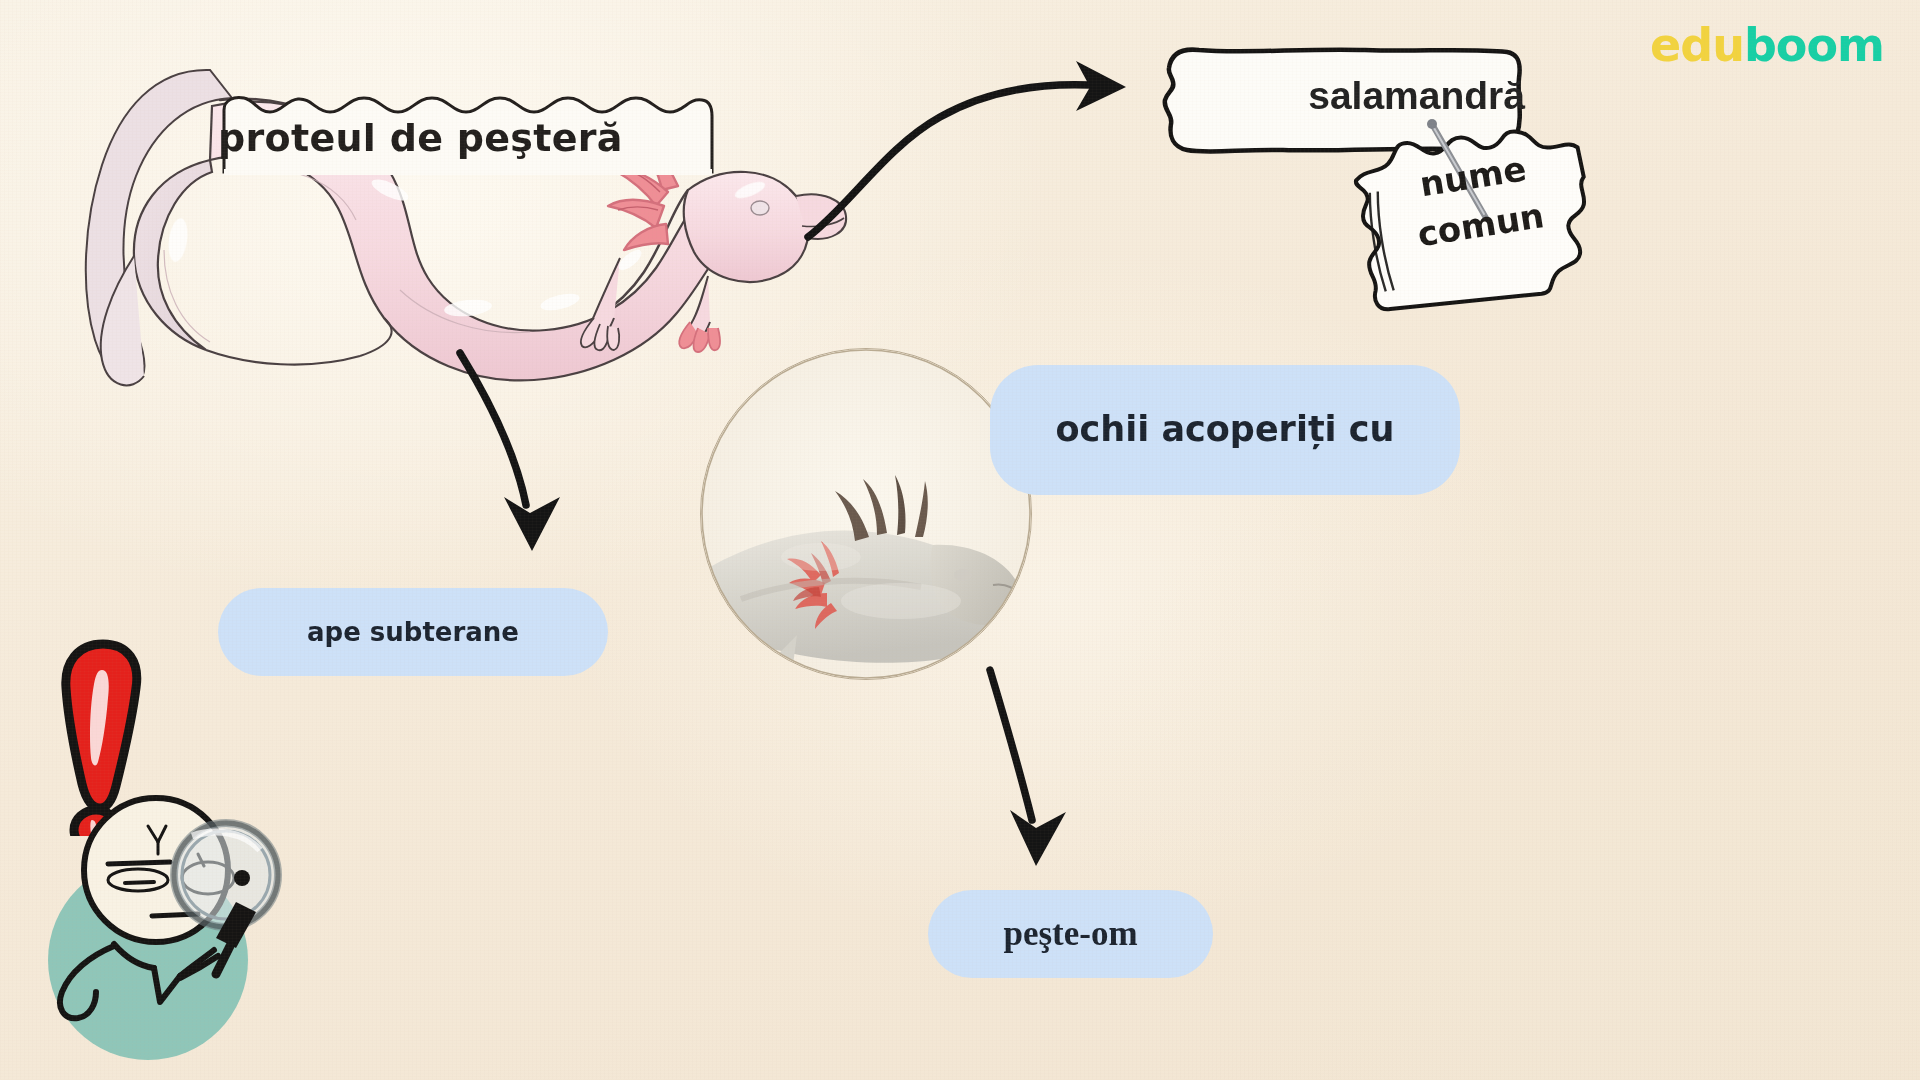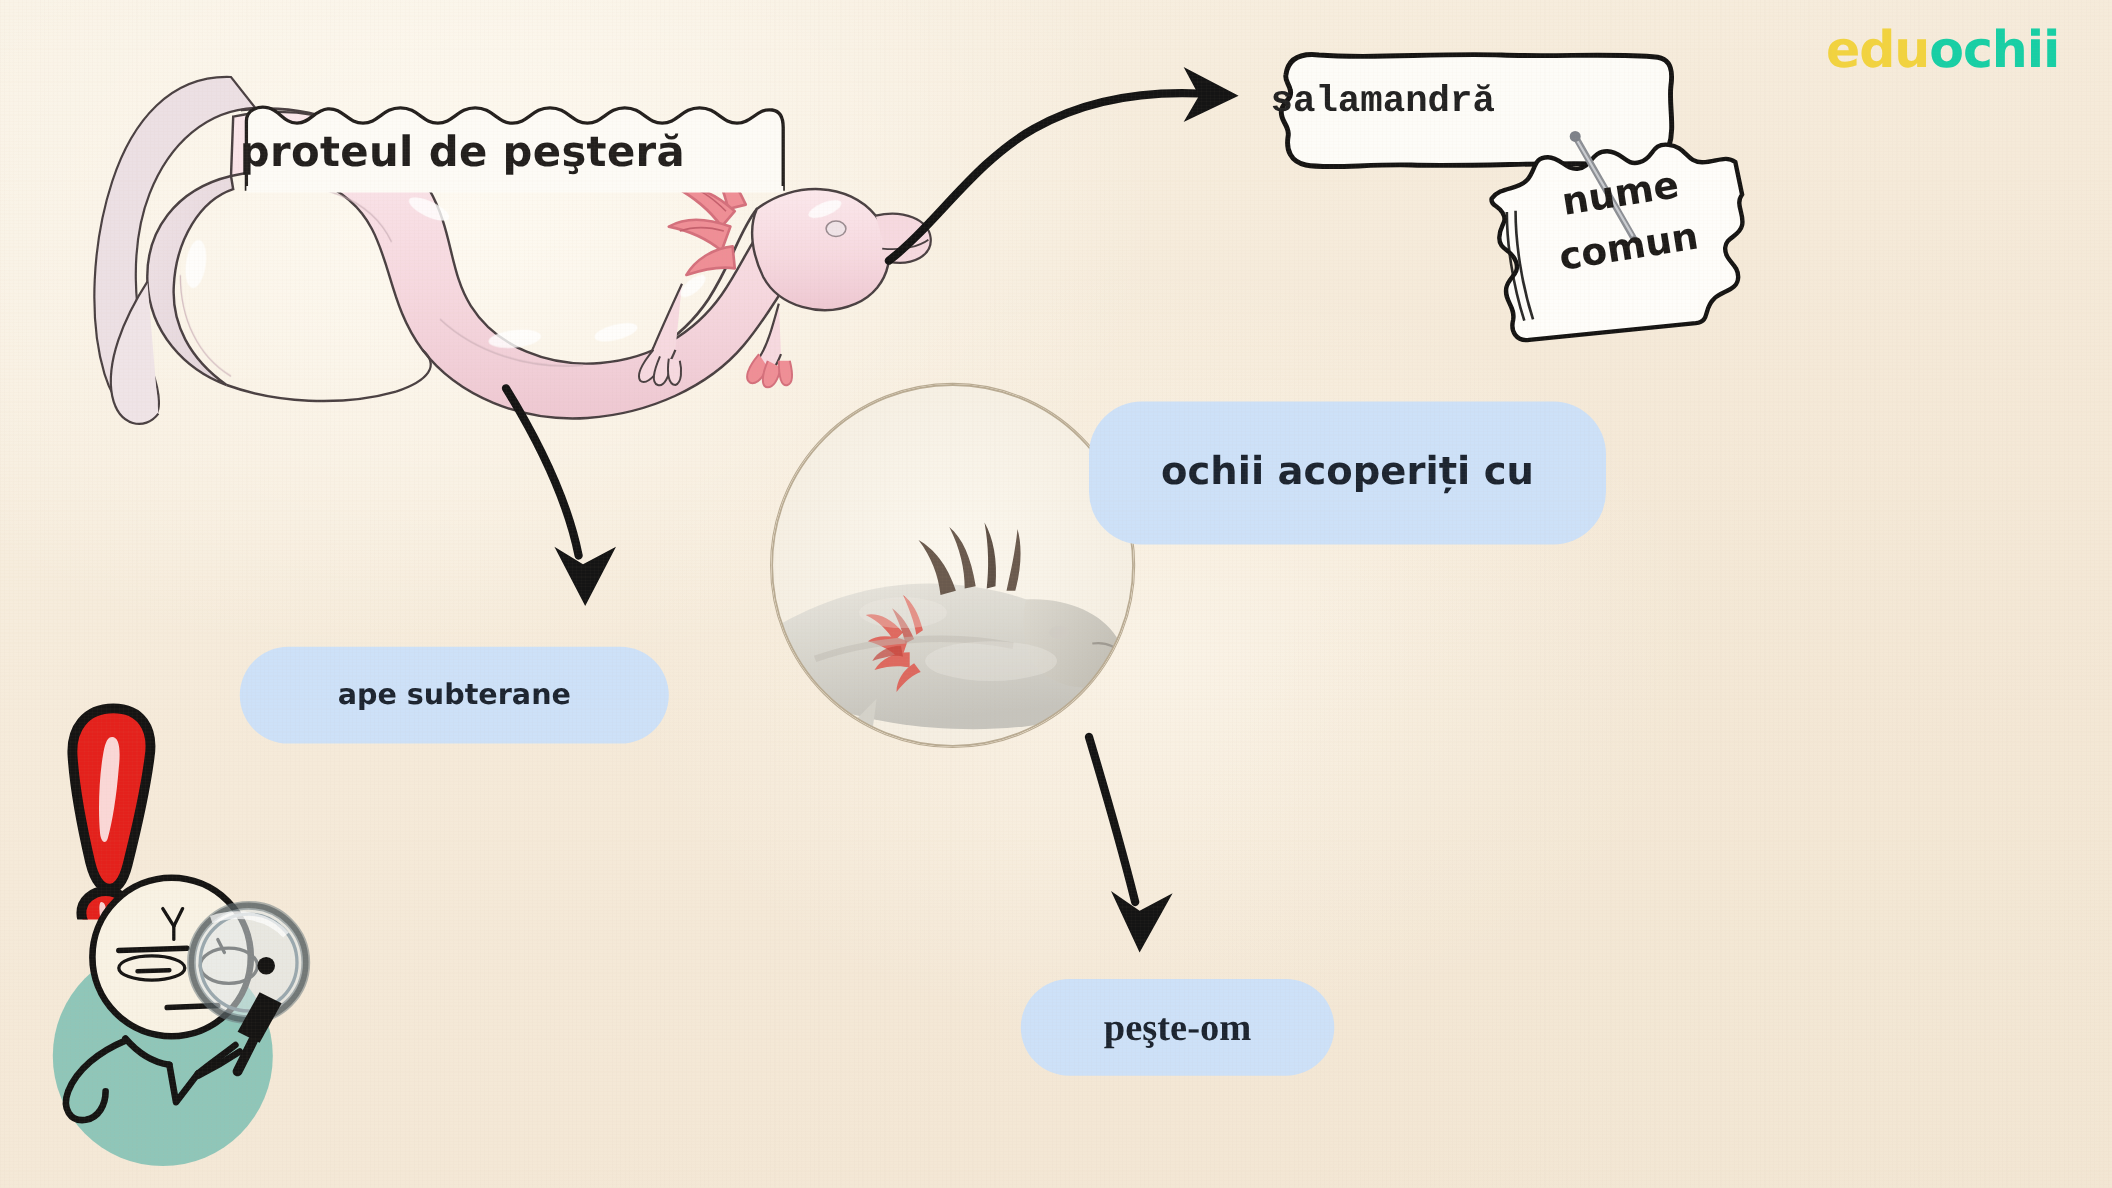--- a/index.html
+++ b/index.html
@@ -22,21 +22,21 @@
   #grain{
     position:absolute;inset:0;pointer-events:none;opacity:.55;
     background-image:
       repeating-linear-gradient(0deg, rgba(200,185,160,.055) 0px, rgba(200,185,160,.055) 1px, rgba(0,0,0,0) 1px, rgba(0,0,0,0) 3px),
       repeating-linear-gradient(90deg, rgba(200,185,160,.05) 0px, rgba(200,185,160,.05) 1px, rgba(0,0,0,0) 1px, rgba(0,0,0,0) 4px);
   }
   .abs{position:absolute;}
 
   
   #logo{
-    right:48px;top:18px;
+    right:36px;top:18px;
     font-size:46px;font-weight:bold;letter-spacing:-1px;
     font-family:"DejaVu Sans", sans-serif;
     display:flex;
   }
   #logo .edu{color:#f2d33f;}
   #logo .boom{color:#17cfa5;}
 
   
   .bubble{
     background:#cde1f8;border-radius:48px;
@@ -53,22 +53,22 @@
   #label-proteus{left:218px;top:88px;width:500px;height:90px;}
   #label-proteus .txt{
     position:absolute;left:0;top:28px;width:500px;text-align:left;
     font-family:"DejaVu Sans", sans-serif;font-weight:bold;font-size:38px;color:#221f1d;
     letter-spacing:.3px;
   }
 
   
   #box-salamandra{left:1155px;top:38px;width:370px;height:125px;}
   #box-salamandra .txt{
-    position:absolute;left:0;top:36px;width:370px;text-align:left;
-    font-family:Liberation Mono, monospace;font-weight:bold;font-size:34px;color:#222;
+    position:absolute;left:0;top:36px;width:370px;text-align:right;
+    font-family:Liberation Sans, sans-serif;font-weight:bold;font-size:39px;color:#222;
   }
 
   
   #note-nume{left:1352px;top:118px;width:250px;height:190px;}
   #note-nume .txt{
     position:absolute;left:0;top:34px;width:250px;
     font-family:"DejaVu Sans", sans-serif;font-weight:bold;font-size:34px;color:#1d1b19;
     text-align:center;line-height:1.45;transform:rotate(-9deg);
   }
 
@@ -431,17 +431,17 @@
     <path d="M150 208 C 162 202 176 194 188 186" stroke="#151413" stroke-width="6" fill="none" stroke-linecap="round"></path>
 
     <path d="M84 176 C 60 186 40 202 32 222 C 26 238 34 250 48 248
              C 60 246 66 234 66 222" stroke="#151413" stroke-width="6" fill="none" stroke-linecap="round"></path>
 
     <path d="M124 200 C 120 230 118 258 118 284" stroke="#151413" stroke-width="5" fill="none" opacity=".0"></path>
   </svg>
 
   <div class="abs" id="logo">
     <span class="edu">edu</span>
-      <span class="boom">ochii</span>
+      <span class="boom">boom</span>
   </div>
 
   <div id="grain"></div>
 </div>
 
 </body></html>

